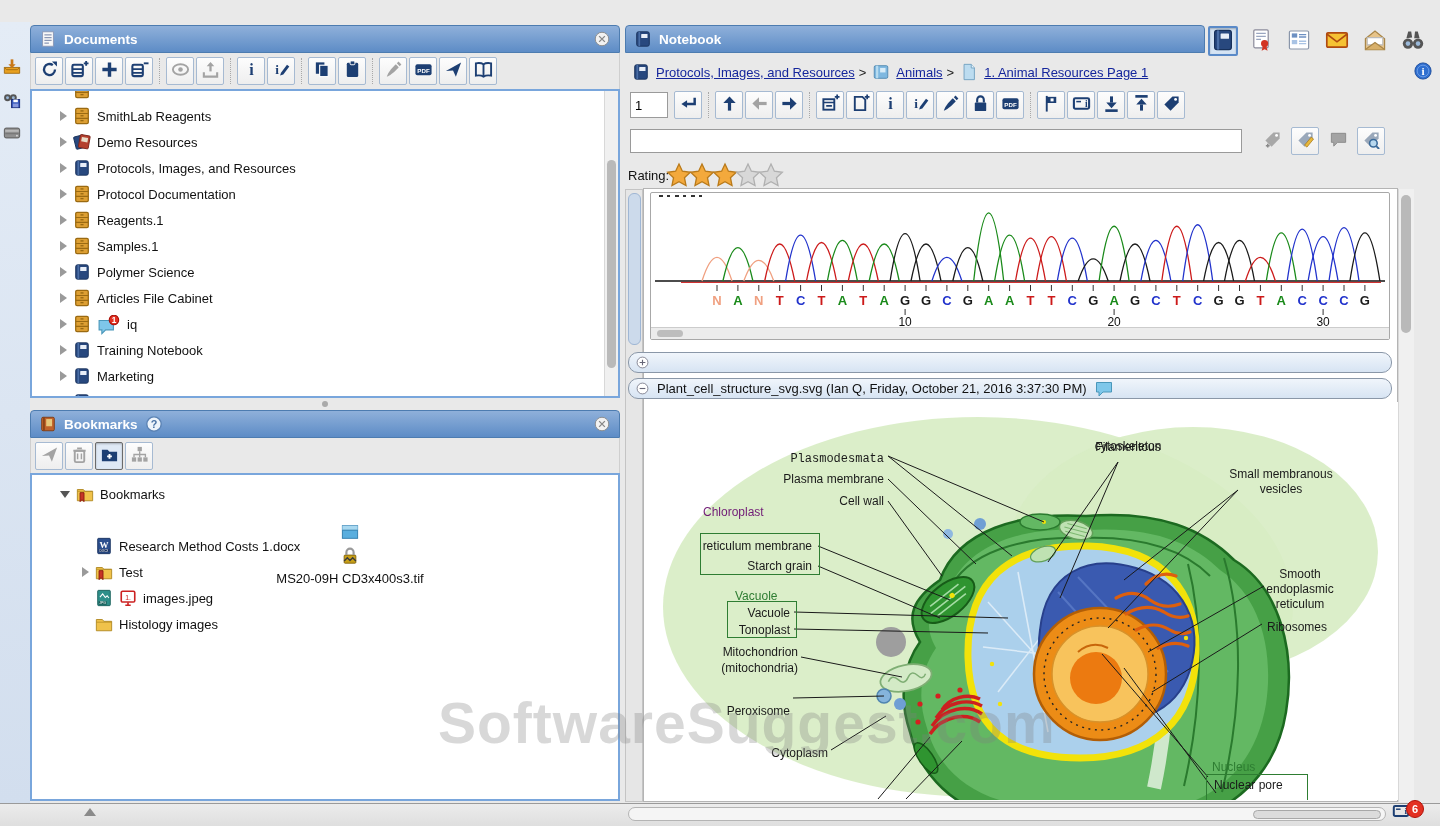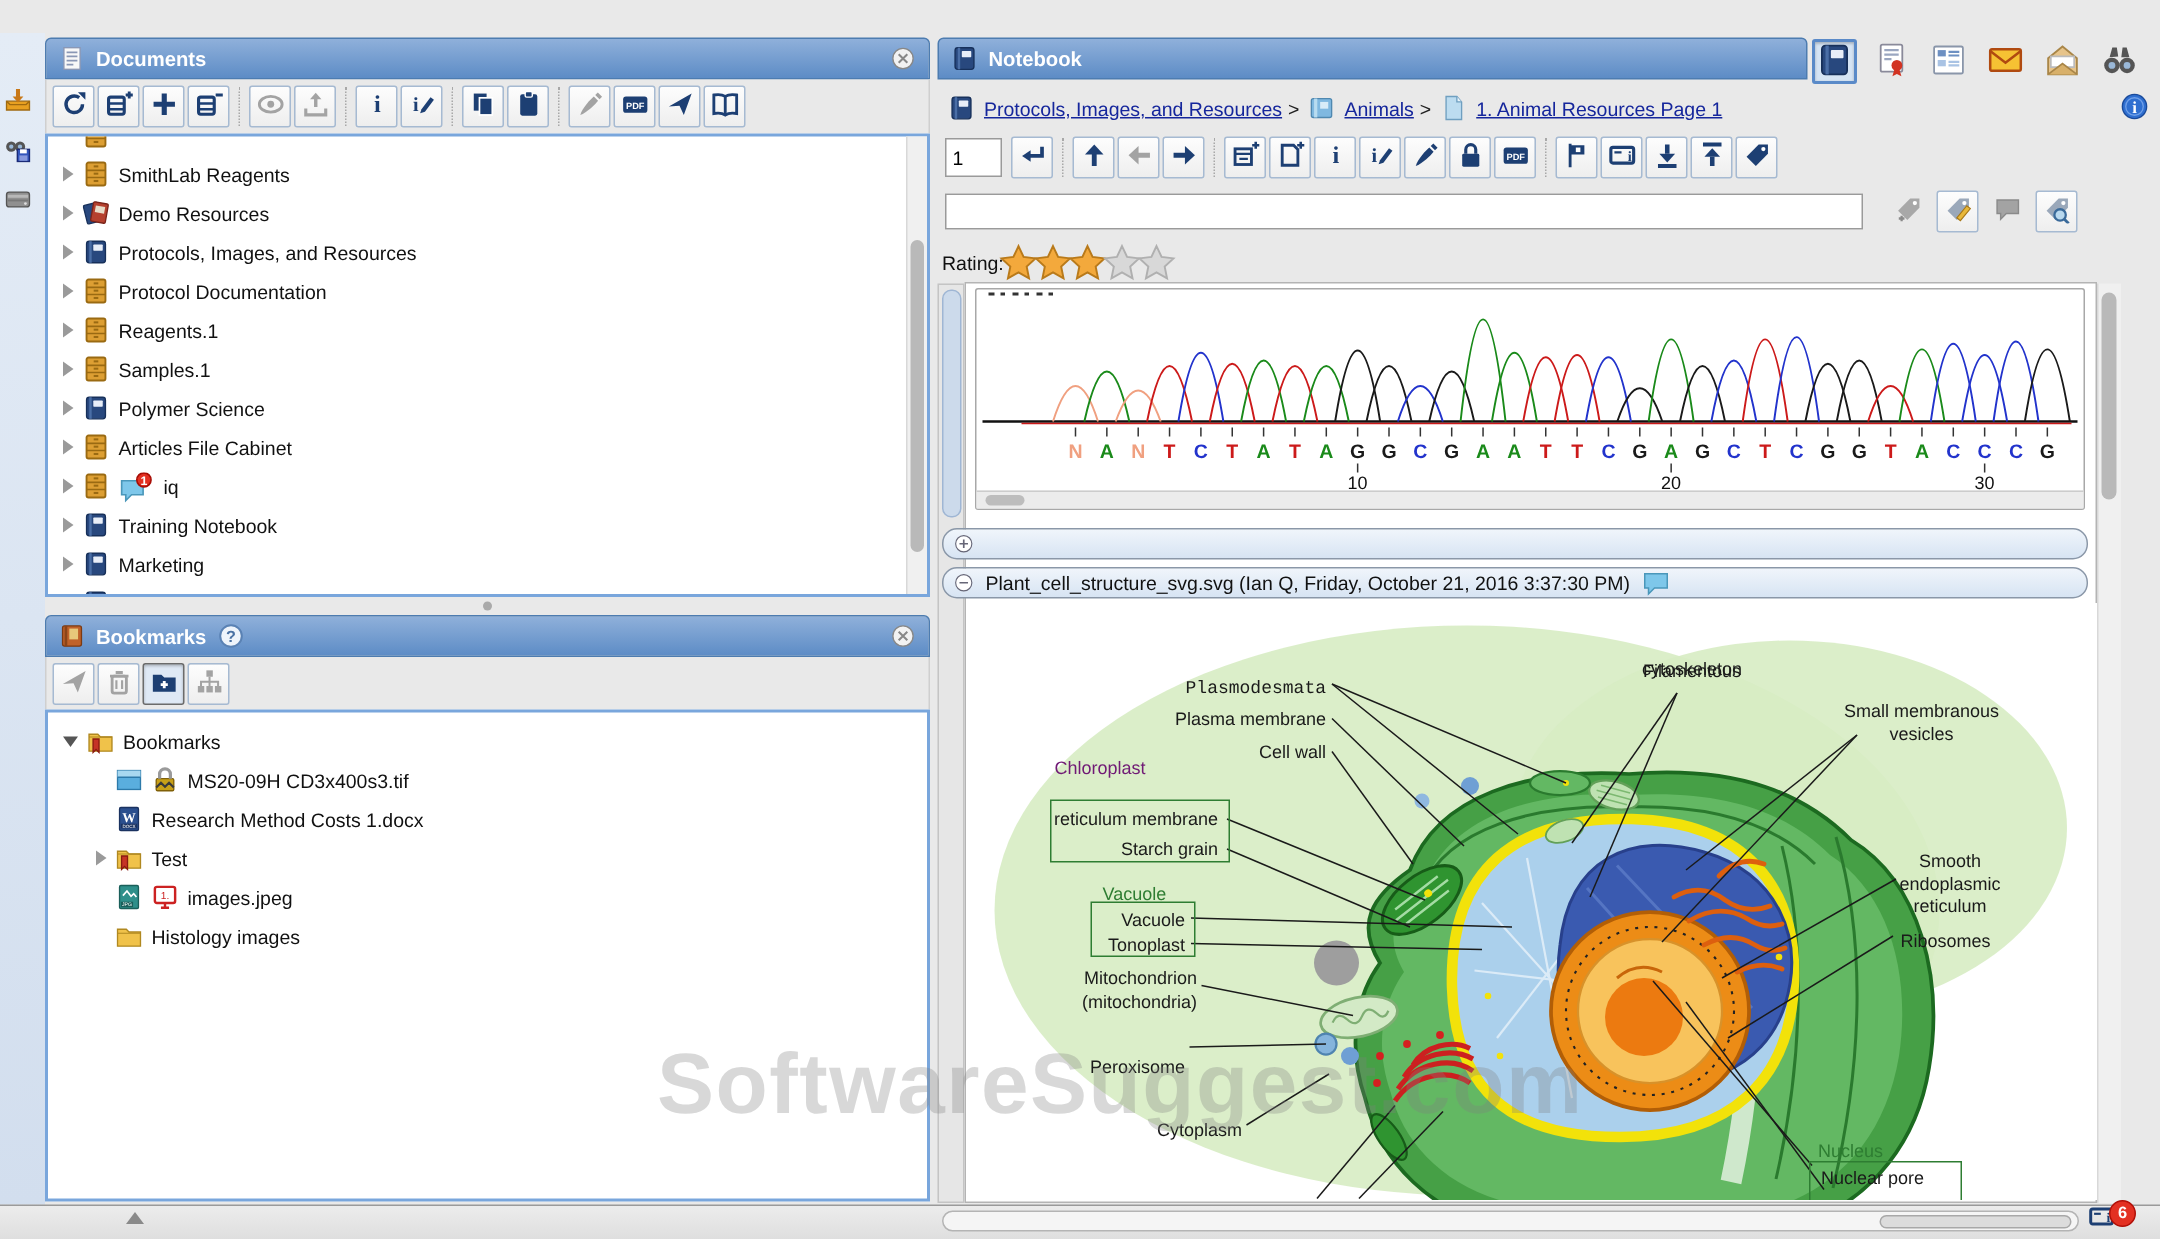--- a/index.html
+++ b/index.html
@@ -15,21 +15,21 @@
   .phead{height:28px;background:linear-gradient(#8fb0da,#5d8cc6);border:1px solid #4d7cb0;border-radius:4px 4px 0 0;
     display:flex;align-items:center;gap:7px;padding:0 8px;color:#fff;font-weight:bold;font-size:13.5px;}
   .phead .spacer{flex:1;}
   .toolbar{background:#e9e9e9;display:flex;align-items:center;padding:3px 4px;gap:2px;border-left:1px solid #cfcfcf;border-right:1px solid #cfcfcf;}
   .tbtn{width:28px;height:28px;background:linear-gradient(#fdfdfd,#eeeeee);border:1px solid #a6bad2;
     border-radius:2px;display:flex;align-items:center;justify-content:center;box-sizing:border-box;}
   .tbtn svg{width:19px;height:19px;}
   .tbtn.selected{border:1px solid #6b6b6b;background:#dfe9f5;box-shadow:inset 0 1px 2px rgba(0,0,0,.25);}
   .tbtn.plain{border:none;background:transparent;}
   .sep{border-left:1px dotted #a8a8a8;height:26px;margin:0 4px;}
-  .treebox{background:#fff;border:2px solid #79a6dc;overflow:hidden;box-sizing:border-box;}
+  .treebox{background:#fff;border:2px solid #79a6dc;overflow:hidden;box-sizing:border-box;padding-left:18px;}
   .tree-row{display:flex;align-items:center;height:26px;gap:6px;padding-left:10px;white-space:nowrap;}
   .ticon svg{width:18px;height:18px;display:block;}
   .ticon{width:18px;height:18px;flex:0 0 auto;}
   .exp{width:0;height:0;border-style:solid;flex:0 0 auto;}
   .exp.right{border-width:5px 0 5px 7px;border-color:transparent transparent transparent #9a9a9a;}
   .exp.down{border-width:7px 5px 0 5px;border-color:#555 transparent transparent transparent;}
   .exp.none{border-width:5px 0 5px 7px;border-color:transparent;}
   .vtrack{background:#f0f0f0;border-left:1px solid #d8d8d8;}
   .vthumb{background:#b9b9b9;border-radius:5px;}
   .link{color:#15269c;text-decoration:underline;font-size:13px;}
@@ -418,21 +418,21 @@
         <span class="exp down"></span>
         <span class="ticon">
           <svg viewBox="0 0 20 20" xmlns="http://www.w3.org/2000/svg">
             <path d="M1.5 5h6.5l2 2h8.5v10.5H1.5z" fill="#f0c24a" stroke="#b08820"></path>
             <path d="M1.5 7h17" stroke="#b08820" stroke-width="0.8"></path>
             <path d="M4.5 8.5v10l2.2-2.2 2.2 2.2v-10z" fill="#c63326" stroke="#8a1a10"></path>
           </svg>
         </span>
         <span>Bookmarks</span>
       </div>
-      <div class="tree-row" style="padding-left: 32px;">
+      <div class="tree-row" style="padding-left: 32px; flex-direction: column;">
         <span class="exp none"></span>
         <span class="ticon">
           <svg viewBox="0 0 20 20" xmlns="http://www.w3.org/2000/svg">
             <rect x="1.5" y="3" width="17" height="14" fill="#5aaede" stroke="#2d7aaa"></rect>
             <rect x="1.5" y="3" width="17" height="5" fill="#a8d8f0"></rect>
             <path d="M1.5 8h17" stroke="#2d7aaa" stroke-width="1"></path>
           </svg>
         </span>
         <span class="ticon">
           <svg viewBox="0 0 20 20" xmlns="http://www.w3.org/2000/svg">

